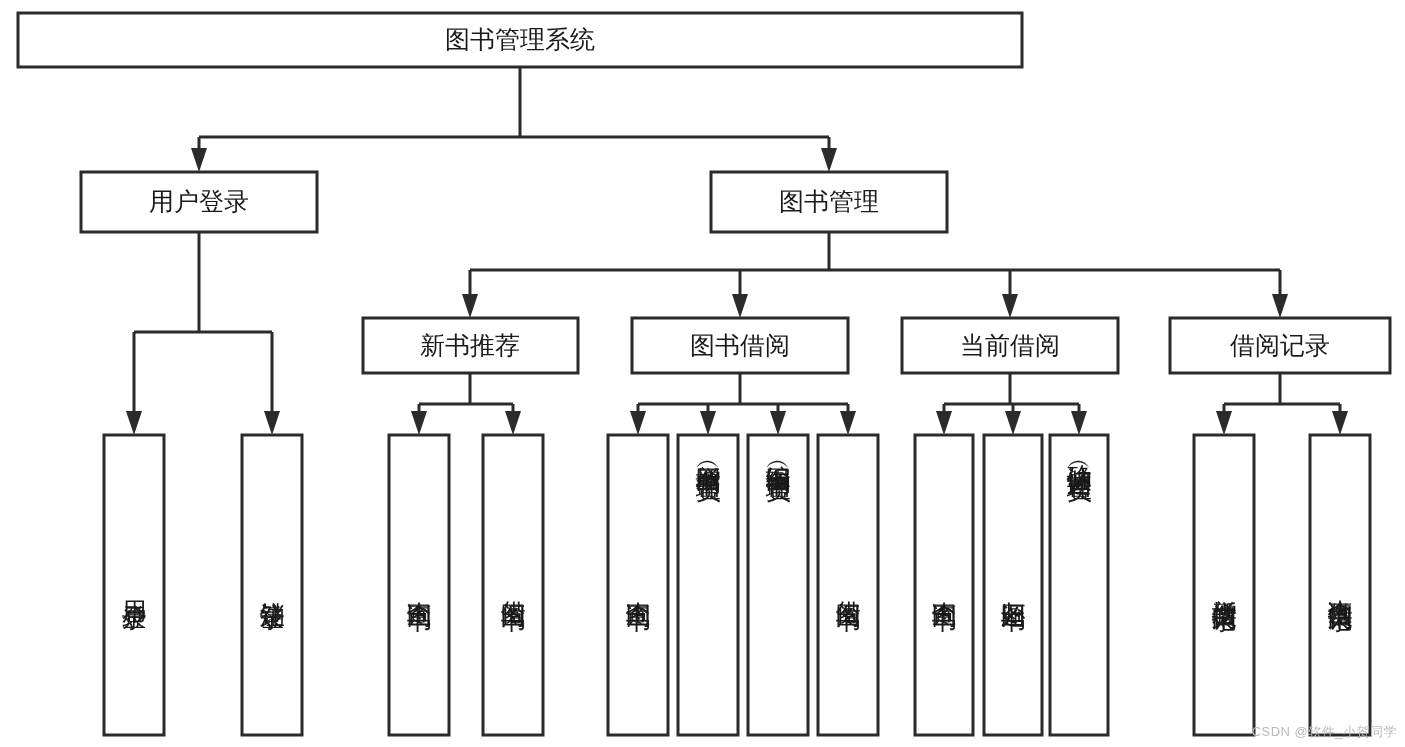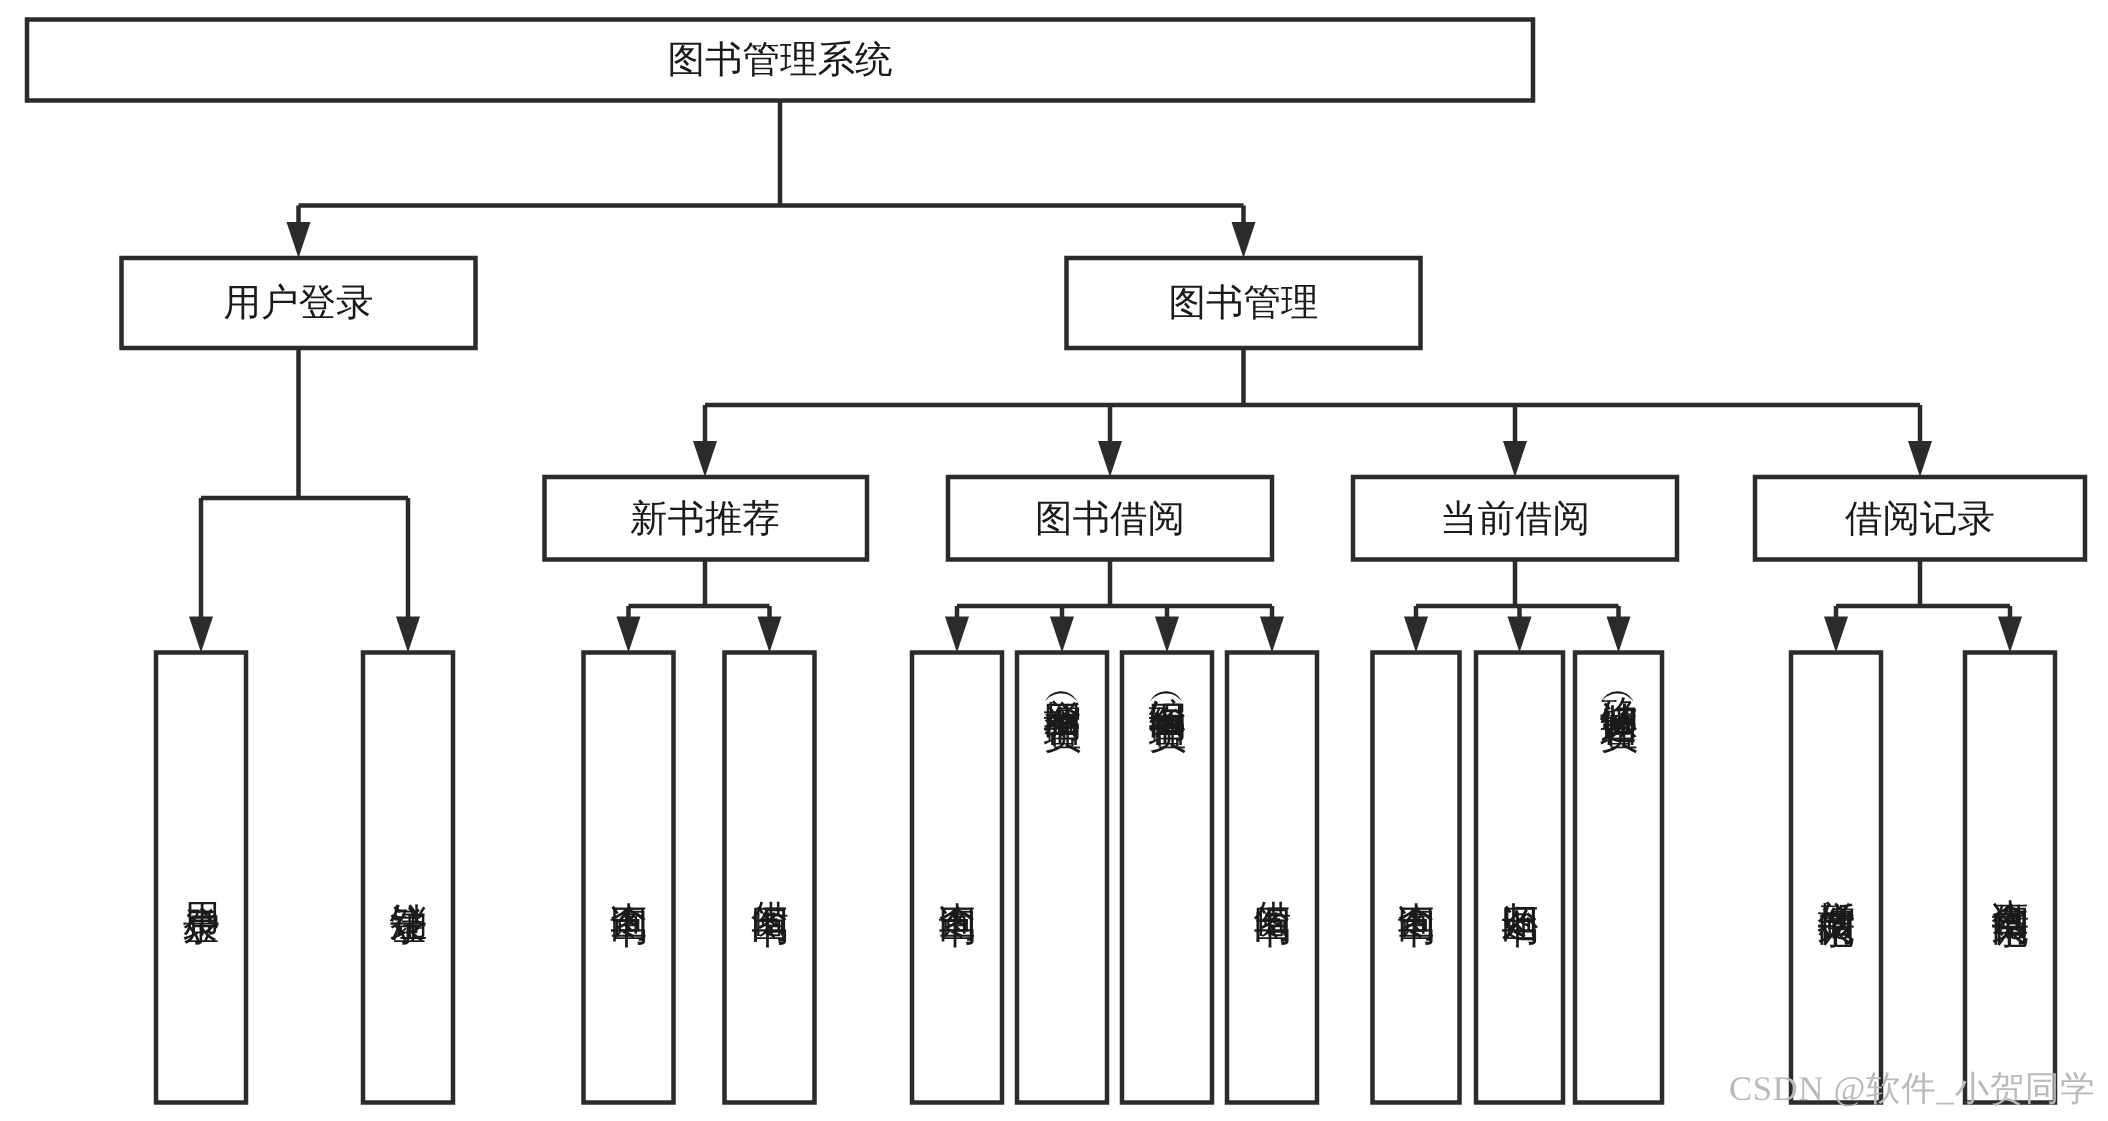--- a/index.html
+++ b/index.html
@@ -73,22 +73,22 @@
     line-height: 1.18;
     letter-spacing: 2px;
     color: #1a1a1a;
     white-space: nowrap;
     text-align: center;
   }
   #watermark {
     position: absolute;
     right: 8px;
     bottom: 6px;
-    font-family: Liberation Serif, serif;
-    font-size: 23px;
+    font-family: Liberation Sans, sans-serif;
+    font-size: 13px;
     color: #b9b9b9;
     letter-spacing: 0.5px;
     user-select: none;
   }
 </style>
 </head>
 <body>
 
 <div id="diagram-root">
 

